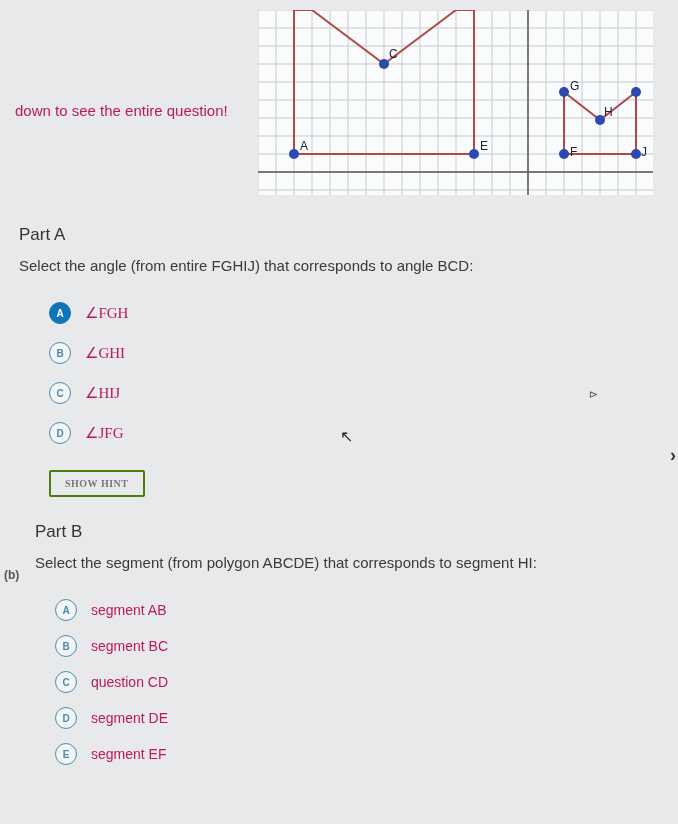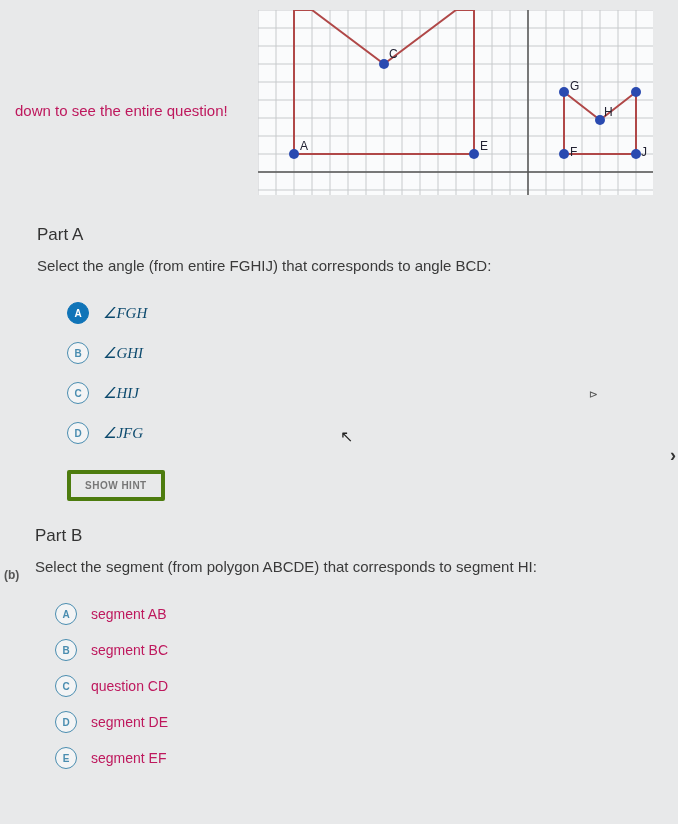--- a/index.html
+++ b/index.html
@@ -38,21 +38,21 @@
       height: 185px;
       background: #fafbfc;
       position: relative;
       flex-shrink: 0;
     }
     .graph-svg {
       width: 100%;
       height: 100%;
     }
     .part-a {
-      margin-left: 22px;
+      margin-left: 4px;
       margin-bottom: 25px;
     }
     .part-title {
       color: #333;
       font-size: 17px;
       font-weight: 500;
       margin-bottom: 12px;
     }
     .part-prompt {
       color: #3a3a3a;
@@ -82,43 +82,43 @@
       margin-right: 14px;
       flex-shrink: 0;
       background: #f3f4f5;
     }
     .option-circle.selected {
       background: #1074b8;
       border-color: #1074b8;
       color: #fff;
     }
     .option-text {
-      color: #0c4a6e;
+      color: #be185d;
       font-size: 15px;
-      font-style: italic;
       font-family: "Times New Roman", serif;
     }
     .option-text.segment {
       font-style: normal;
       font-family: -apple-system, BlinkMacSystemFont, "Segoe UI", Arial, sans-serif;
       font-size: 14px;
       color: #be185d;
     }
     .hint-btn {
       margin-left: 30px;
       margin-top: 8px;
       padding: 6px 14px;
-      border: 4px solid #4d7c0f;
+      border: 2px solid #4d7c0f;
       background: #e8e9ea;
       color: #777;
       font-size: 10px;
       font-weight: 600;
       letter-spacing: 0.5px;
       cursor: pointer;
       border-radius: 2px;
+      font-family: Liberation Serif, serif;
     }
     .section-label {
       position: absolute;
       left: 4px;
       color: #555;
       font-size: 12px;
       font-weight: 600;
     }
     .part-b {
       margin-left: 20px;

